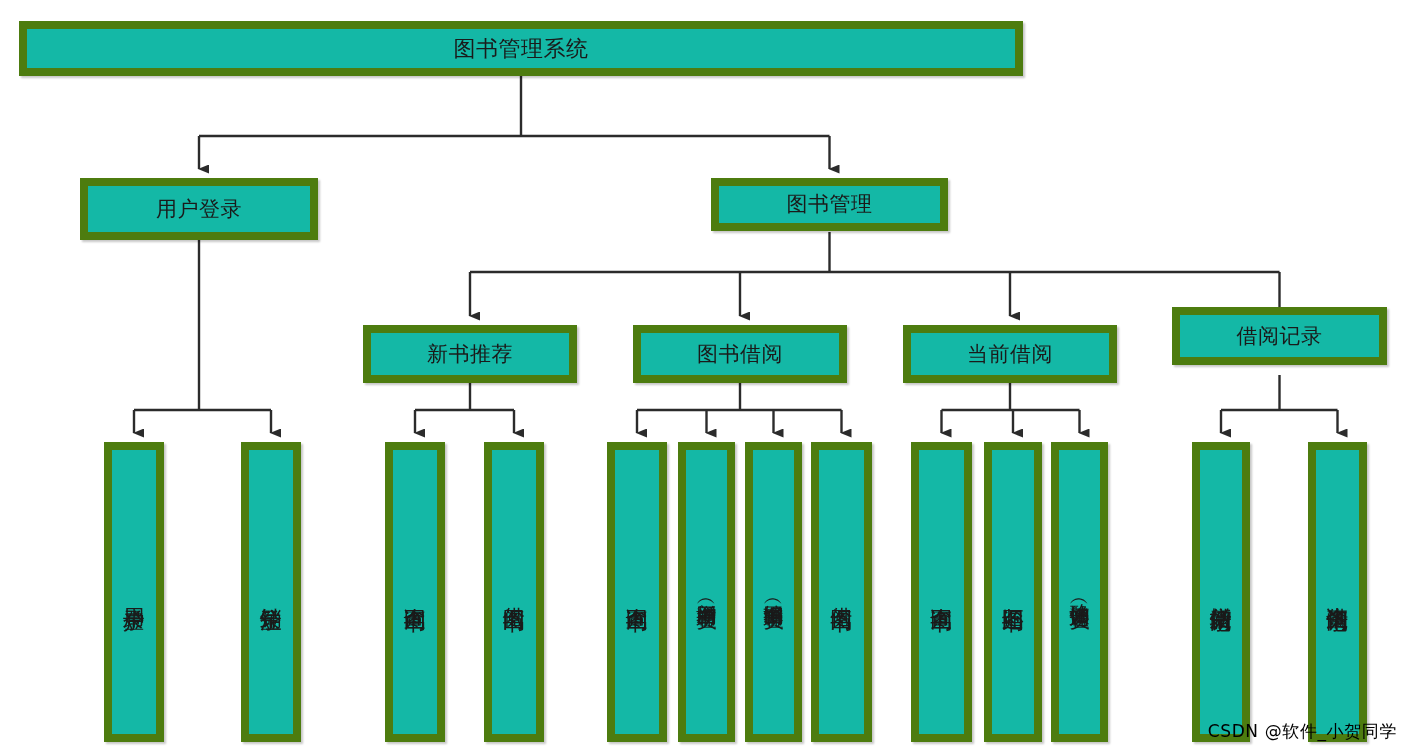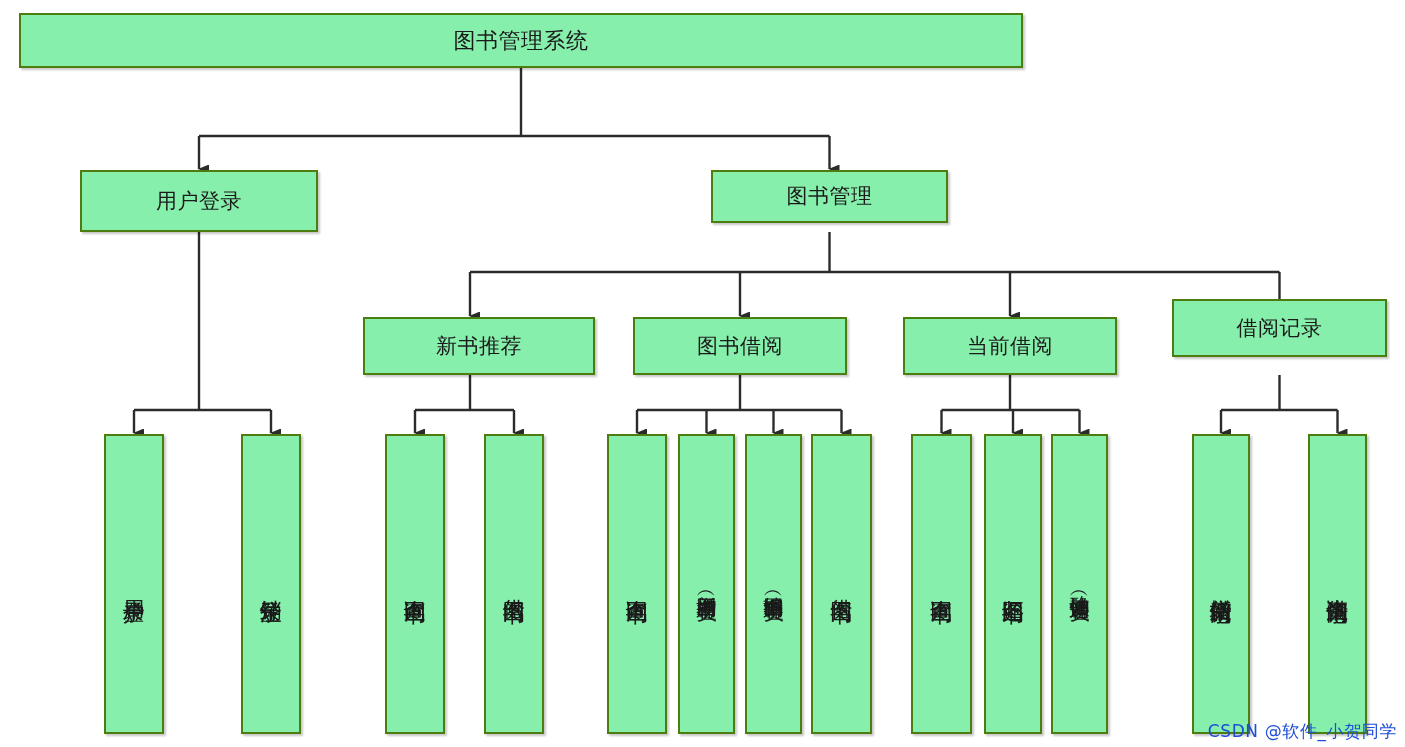--- a/index.html
+++ b/index.html
@@ -22,28 +22,29 @@
     position: absolute;
     left: 0;
     top: 0;
     width: 1405px;
     height: 747px;
     pointer-events: none;
   }
   .node {
     position: absolute;
     box-sizing: border-box;
-    background: #86efac;
-    border: 2px solid #4d7c0f;
+    background: #14b8a6;
+    border: 8px solid #4d7c0f;
     box-shadow: 2px 2px 2px rgba(0,0,0,0.22);
     display: flex;
     align-items: center;
     justify-content: center;
     color: #1a1a1a;
     z-index: 2;
+    margin-top: 8px;
   }
   .node .node-label {
     display: block;
     text-align: center;
     line-height: 1.18;
     letter-spacing: 0.5px;
   }
   
   .node.h .node-label {
     writing-mode: horizontal-tb;
@@ -64,21 +65,21 @@
     white-space: nowrap;
   }
   .node.v.narrow .node-label {
     font-size: 20px;
   }
   #watermark {
     position: absolute;
     right: 8px;
     bottom: 4px;
     font-size: 17px;
-    color: #1d4ed8;
+    color: #000000;
     letter-spacing: 0.6px;
     z-index: 5;
     white-space: nowrap;
     font-family: "DejaVu Sans", "Liberation Sans", sans-serif;
   }
 </style>
 </head>
 <body>
 
 <div id="diagram-root">
@@ -129,21 +130,21 @@
   <div id="nodes-layer">
       <div class="node h root" style="left: 19px; top: 13px; width: 1004px; height: 55px;">
         <span class="node-label">图书管理系统</span>
       </div>
       <div class="node h" style="left: 80px; top: 170px; width: 238px; height: 62px;">
         <span class="node-label">用户登录</span>
       </div>
       <div class="node h" style="left: 711px; top: 170px; width: 237px; height: 53px;">
         <span class="node-label">图书管理</span>
       </div>
-      <div class="node h" style="left: 363px; top: 317px; width: 232px; height: 58px;">
+      <div class="node h" style="left: 363px; top: 317px; width: 214px; height: 58px;">
         <span class="node-label">新书推荐</span>
       </div>
       <div class="node h" style="left: 633px; top: 317px; width: 214px; height: 58px;">
         <span class="node-label">图书借阅</span>
       </div>
       <div class="node h" style="left: 903px; top: 317px; width: 214px; height: 58px;">
         <span class="node-label">当前借阅</span>
       </div>
       <div class="node h" style="left: 1172px; top: 299px; width: 215px; height: 58px;">
         <span class="node-label">借阅记录</span>

